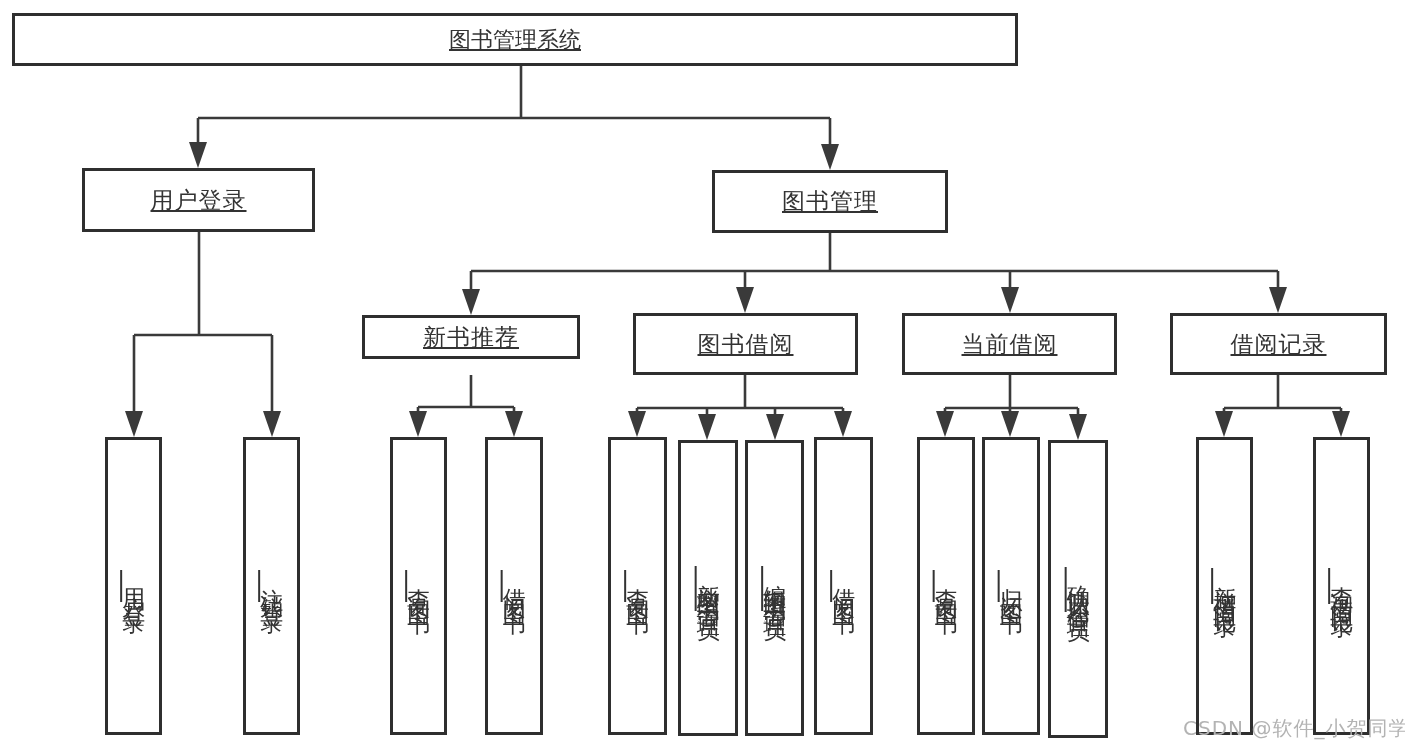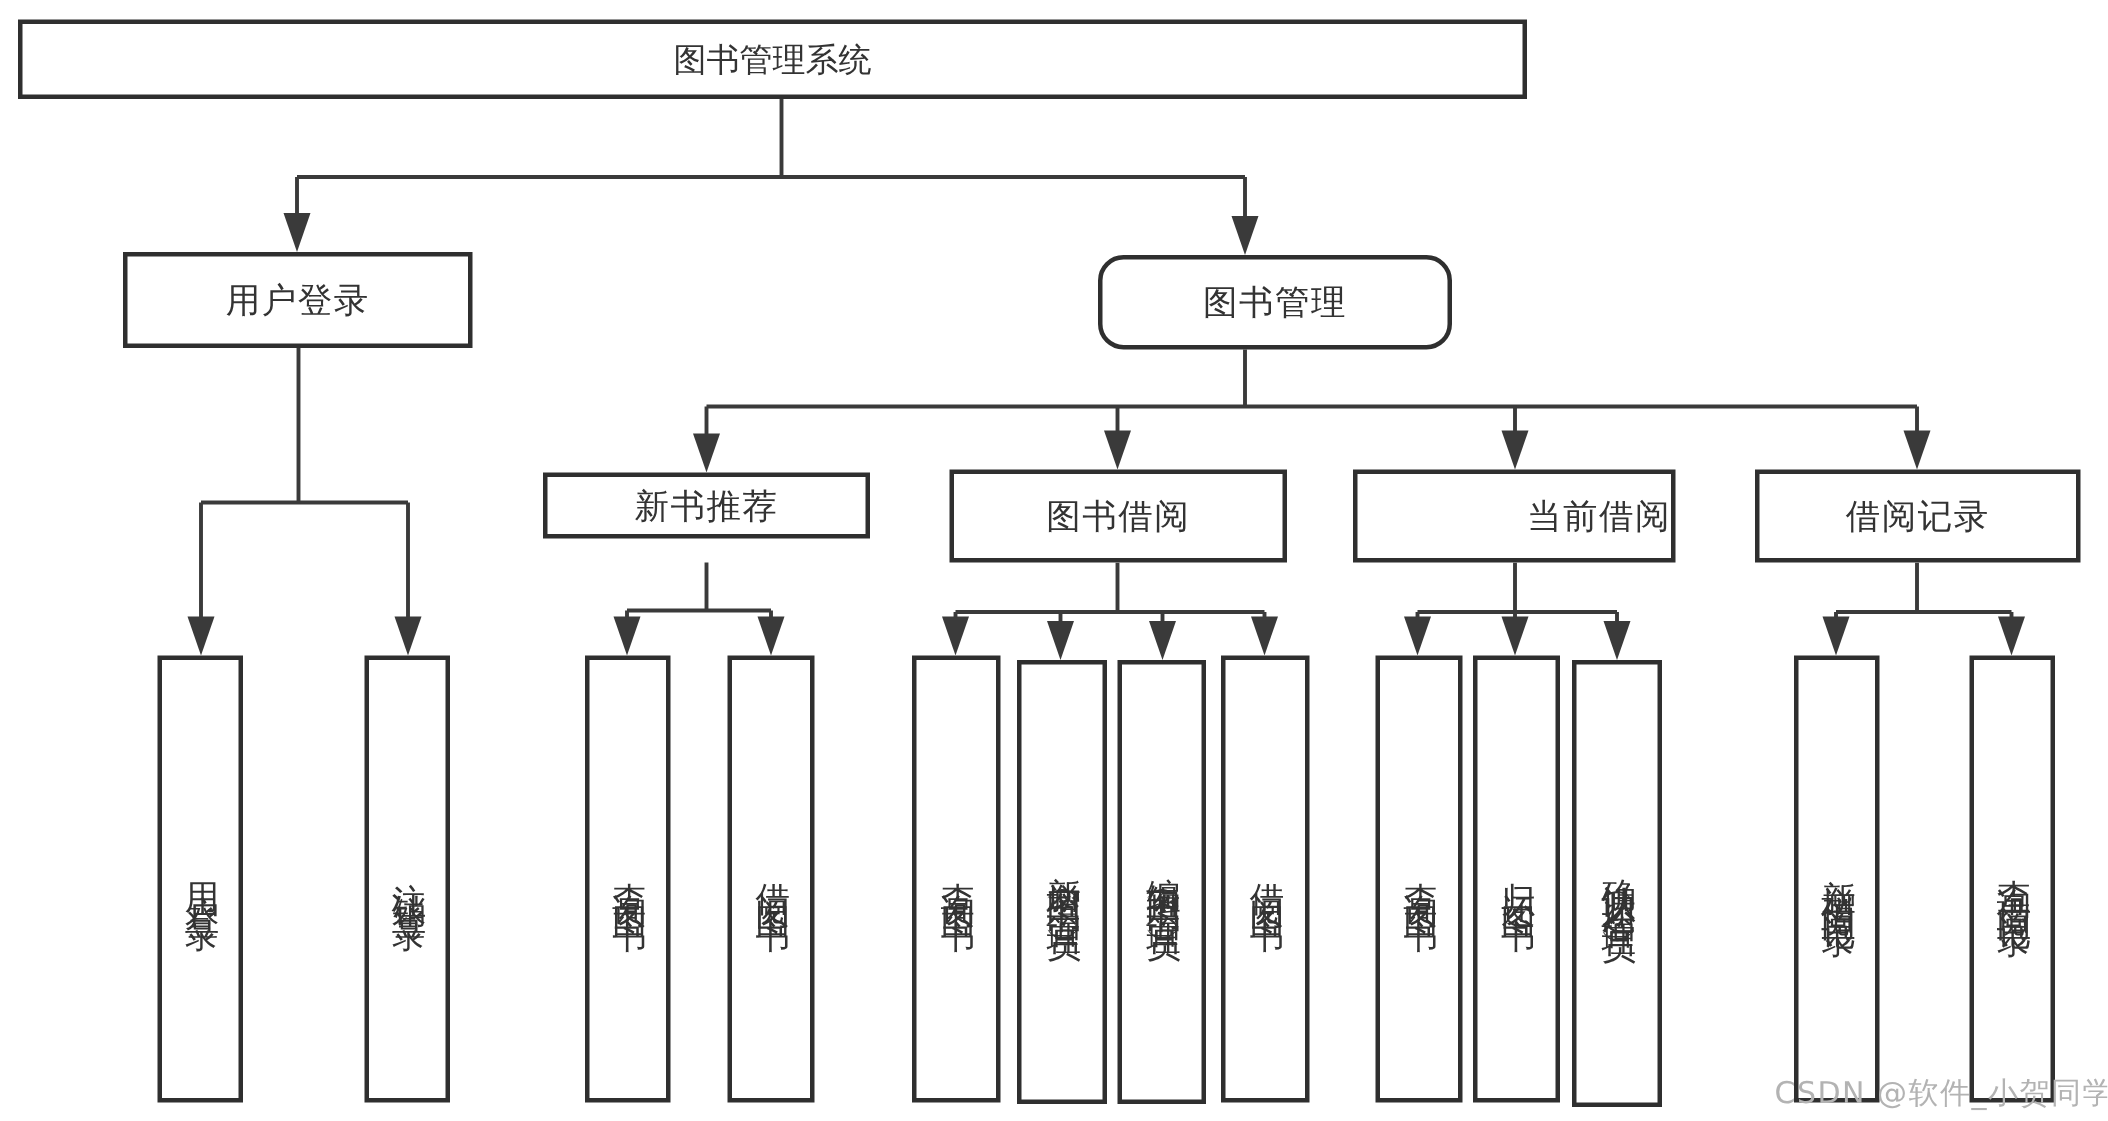--- a/index.html
+++ b/index.html
@@ -7,20 +7,21 @@
     position:relative; width:1405px; height:747px; background:#ffffff;
     font-family:"DejaVu Sans","Liberation Sans",sans-serif;
     color:#333333; overflow:hidden;
   }
   #wires { position:absolute; left:0; top:0; width:1405px; height:747px; }
   .node {
     position:absolute; box-sizing:border-box;
     border:3px solid #2f2f2f; background:#ffffff;
     display:flex; align-items:center; justify-content:center;
     color:#333333;
+    text-decoration:underline;
   }
   .h-node { font-size:23px; letter-spacing:1px; }
   .root-node { font-size:22px; }
   .leaf {
     writing-mode:vertical-rl; text-orientation:mixed;
     font-size:23px; letter-spacing:8px; line-height:1.1;
     display:flex; align-items:center; justify-content:center;
   }
   .watermark {
     position:absolute; left:1183px; top:715px; width:220px;
@@ -96,31 +97,31 @@
     <polygon class="arrowhead" points="1341,437 1332,411 1350,411"></polygon>
   </svg>
 
   <div class="node root-node" style="left:12px; top:13px; width:1006px; height:53px;">
     <span>图书管理系统</span>
   </div>
 
   <div class="node h-node" style="left:82px; top:168px; width:233px; height:64px;">
     <span>用户登录</span>
   </div>
-  <div class="node h-node" style="left:732px; top:170px; width:236px; height:63px;border-radius:17px;">
+  <div class="node h-node" style="left:712px; top:170px; width:236px; height:63px;">
     <span>图书管理</span>
   </div>
 
   <div class="node h-node" style="left:362px; top:315px; width:218px; height:44px;">
     <span>新书推荐</span>
   </div>
   <div class="node h-node" style="left:633px; top:313px; width:225px; height:62px;align-items:center;">
     <span>图书借阅</span>
   </div>
-  <div class="node h-node" style="left:902px; top:313px; width:215px; height:62px;justify-content:flex-end;">
+  <div class="node h-node" style="left:902px; top:313px; width:215px; height:62px;">
     <span>当前借阅</span>
   </div>
   <div class="node h-node" style="left:1170px; top:313px; width:217px; height:62px;">
     <span>借阅记录</span>
   </div>
 
   <div class="node leaf" style="left:105px; top:437px; width:57px; height:298px;">
     <span>用户登录</span>
   </div>
   <div class="node leaf" style="left:243px; top:437px; width:57px; height:298px;">

